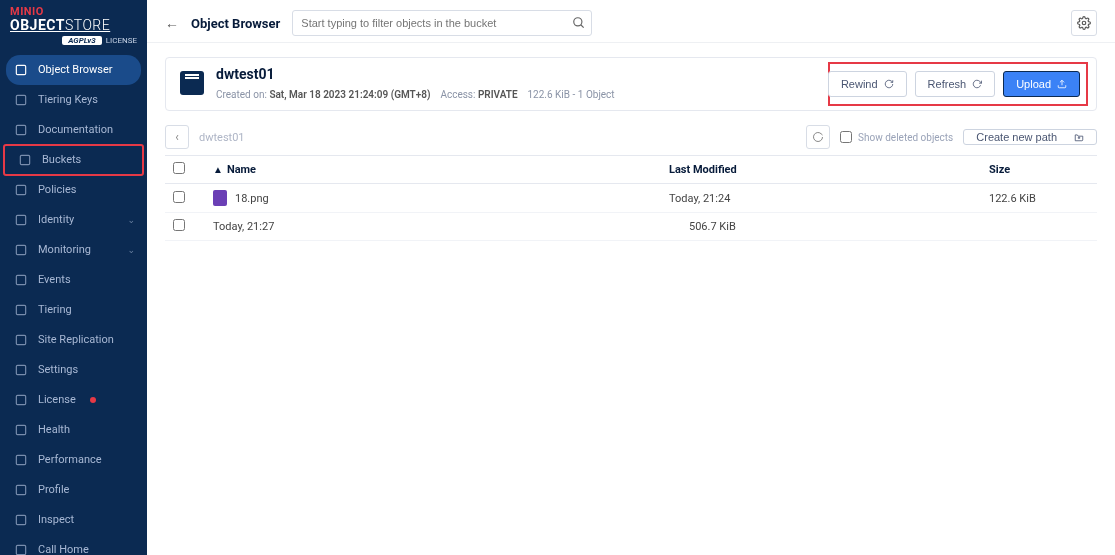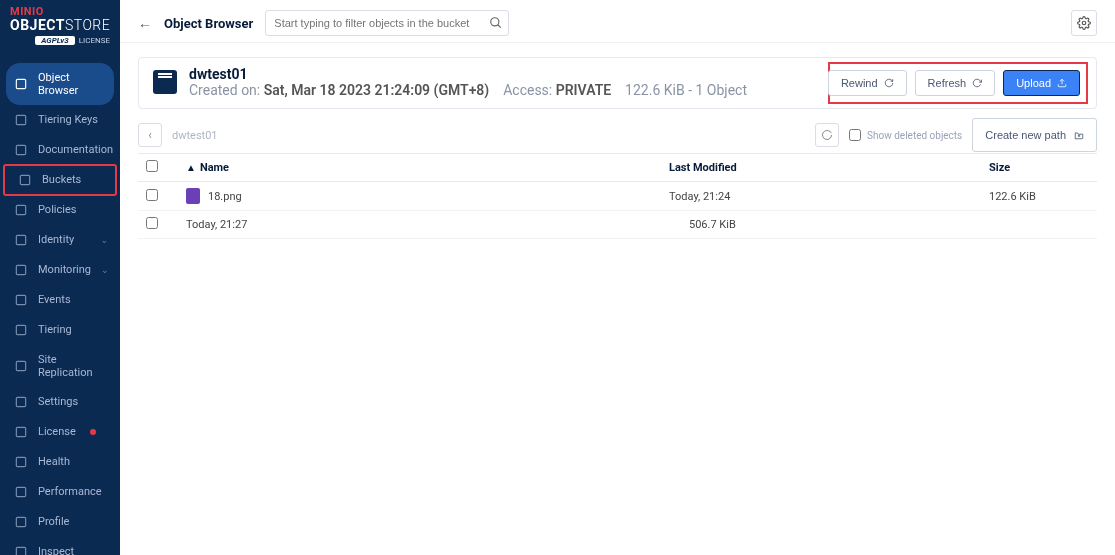--- a/index.html
+++ b/index.html
@@ -7,34 +7,33 @@
       font-family: -apple-system, BlinkMacSystemFont, "Segoe UI", Roboto, sans-serif;
       background: #f5f5f5;
       width: 1115px;
       height: 555px;
       overflow: hidden;
       display: flex;
     }
 
     
     .sidebar {
-      width: 120px;
+      width: 147px;
       background: #0b2a52;
       color: #fff;
       display: flex;
       flex-direction: column;
       flex-shrink: 0;
-      gap: 8px;
     }
     .logo-block {
       padding: 6px 10px 6px 10px;
       border-bottom: 0;
     }
     .logo-text1 { color: #e63946; font-size: 11px; font-weight: 700; letter-spacing: 0.5px; line-height: 1; }
-    .logo-text2 { color: #fff; font-size: 14px; font-weight: 300; letter-spacing: 0.5px; line-height: 1.2; }
+    .logo-text2 { color: #fff; font-size: 14px; font-weight: 300; letter-spacing: 0.5px; line-height: 1.2; text-decoration: underline; }
     .logo-text2 b { font-weight: 700; }
     .license-row {
       display: flex; align-items: flex-end; gap: 4px; margin-top: 2px;
       font-size: 8px; color: #c7d3e6; justify-content: flex-end;
     }
     .license-badge {
       background: #fff; color: #0b2a52; padding: 0 6px; border-radius: 2px;
       font-size: 8px; font-style: italic; font-weight: 700;
     }
 
@@ -77,21 +76,21 @@
     .topbar {
       display: flex; align-items: center; padding: 10px 18px 6px 18px;
       gap: 12px;
       border-bottom: 1px solid #eef0f3;
     }
     .back-arrow { color: #555; font-size: 14px; cursor:pointer; }
     .page-title { font-size: 13px; font-weight: 700; color: #071b3a; }
     .search-wrap {
       margin-left: auto;
       margin-right: auto;
-      width: 244px;
+      width: 300px;
       position: relative;
     }
     .search-input {
       width: 100%; height: 26px; border: 1px solid #d8dde6;
       border-radius: 3px; padding: 0 28px 0 8px;
       font-size: 11px; color: #555;
     }
     .search-icon-wrap { position: absolute; right: 6px; top: 5px; color: #666; }
     .gear-btn {
       width: 26px; height: 26px; border: 1px solid #d8dde6;
@@ -107,21 +106,21 @@
       padding: 8px 14px 10px 14px;
       position: relative;
     }
     .bucket-card-head { display:flex; align-items:center; gap:12px; }
     .bucket-icon-box {
       width: 24px; height: 24px; background: #0b2a52; border-radius: 3px;
       display:flex; align-items:flex-start; justify-content:center; padding-top:3px;
     }
     .bucket-icon-box::after { content:""; width: 14px; height:2px; background:#fff; box-shadow: 0 3px 0 #fff; }
     .bucket-name { font-size: 14px; font-weight: 700; color: #071b3a; }
-    .bucket-meta { font-size: 14px; color: #8a93a6; margin-top: 0; }
+    .bucket-meta { font-size: 10px; color: #8a93a6; margin-top: 7px; }
     .bucket-meta b { color: #555; font-weight:600; }
     .bucket-meta .private { color: #555; font-weight: 600; }
     .highlight-box {
       position: absolute; right: 8px; top: 4px; bottom: 4px;
       width: 260px;
       border: 2px solid #e63946;
       pointer-events: none;
     }
     .bucket-actions {
       position: absolute; right: 16px; top: 50%; transform: translateY(-50%);
@@ -154,23 +153,23 @@
     .crumb-label { font-size: 11px; color: #aeb5c6; }
     .crumb-right { display:flex; align-items:center; gap:10px; }
     .icon-btn-sm {
       width: 24px; height: 24px; border: 1px solid #d8dde6; border-radius: 3px;
       display:flex; align-items:center; justify-content:center; color:#888; background:#fff;
       cursor:pointer;
     }
     .chk-label { display:flex; align-items:center; gap:6px; font-size:10px; color:#9aa3b8; }
     .chk-label input { width:12px; height:12px; }
     .btn-create-path {
-      height: 34px; padding: 0 12px; font-size: 11px;
+      height: 16px; padding: 0 12px; font-size: 11px;
       border: 1px solid #cdd4e0; background:#fff; border-radius:3px;
-      color:#4a5672; cursor:pointer; display:flex; align-items:center; gap:8px;
+      color:#4a5672; cursor:pointer; display:flex; align-items:center; gap:17px;
     }
 
     
     .table-wrap { border: 0; margin-top: 0; }
     .thead, .trow {
       display: grid;
       grid-template-columns: 40px 1fr 300px 120px;
       align-items: center;
       padding: 6px 8px;
       font-size: 11px;

